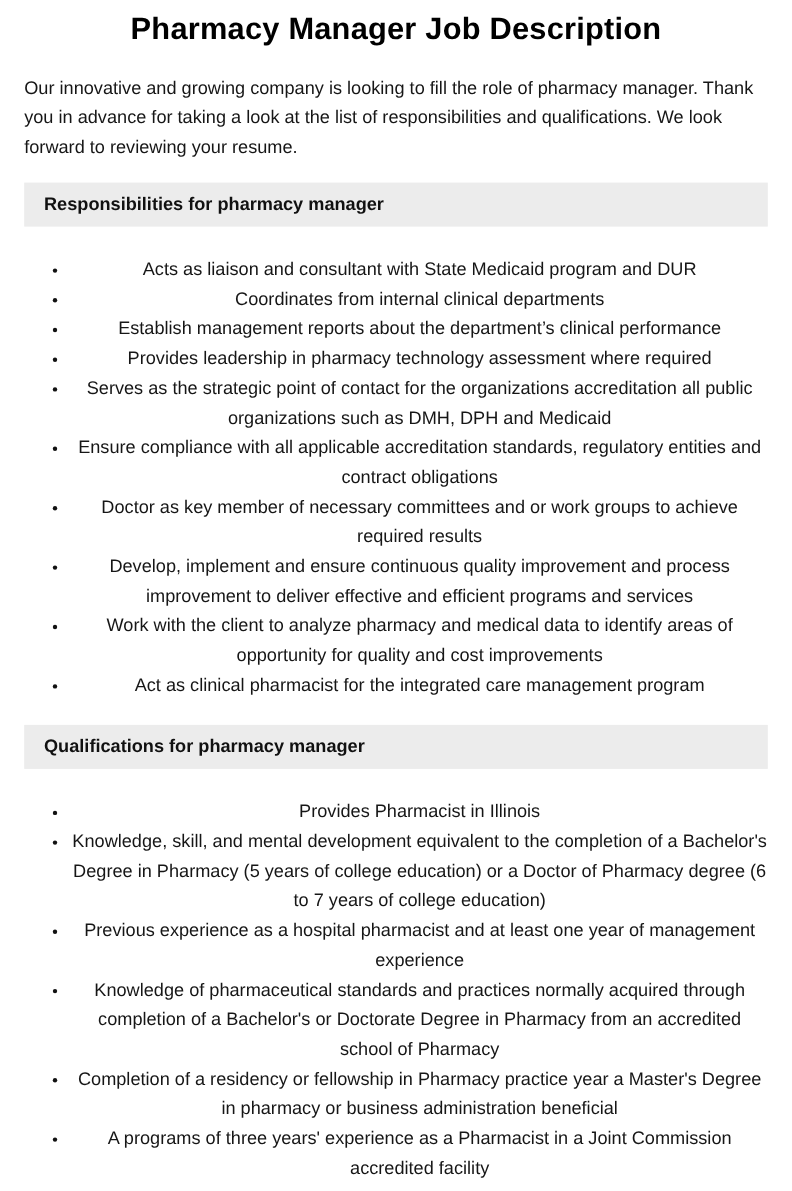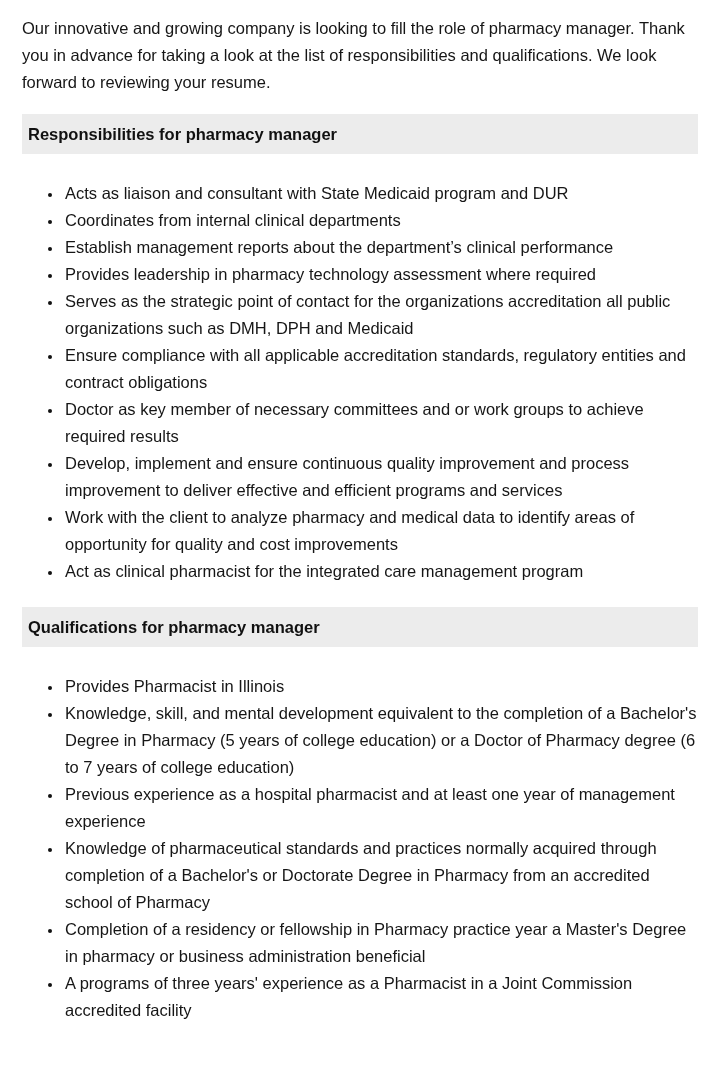--- a/index.html
+++ b/index.html
@@ -21,62 +21,64 @@
   h1.page-title {
     margin: 0;
     padding: 6px 0 0 0;
     text-align: center;
     font-size: 28px;
     font-weight: 700;
     color: #000000;
     letter-spacing: 0.2px;
   }
   p.intro {
-    margin: 11px 0 0 0;
+    margin: 25px 0 0 0;
     font-size: 16.5px;
     line-height: 27px;
     color: #161616;
   }
   .section-bar {
     margin-top: 18px;
     background: #ececec;
     height: 40px;
     display: flex;
     align-items: center;
-    padding: 0 6px;
+    padding: 0 18px;
   }
   .section-bar .section-heading {
     font-size: 16.5px;
     font-weight: 700;
     color: #111111;
   }
   ul.items {
     list-style: disc;
     margin: 0;
     padding: 26px 0 0 41px;
+    text-align: center;
   }
   ul.items li {
     font-size: 16.5px;
     line-height: 27px;
     color: #161616;
     padding-left: 2px;
   }
   ul.items li::marker {
     color: #111111;
     font-size: 14px;
   }
   section.block { margin: 0; }
   section.block + section.block { margin-top: 18px; }
   ul.items { margin-bottom: 22px; }
 </style>
 </head>
 <body>
 
 <main class="doc">
 
+  <h1 class="page-title">Pharmacy Manager Job Description</h1>
 
   <p class="intro">Our innovative and growing company is looking to fill the role of pharmacy manager. Thank you in advance for taking a look at the list of responsibilities and qualifications. We look forward to reviewing your resume.</p>
 
   <section class="block">
     <div class="section-bar">
       <span class="section-heading">Responsibilities for pharmacy manager</span>
     </div>
     <ul class="items">
       <li>Acts as liaison and consultant with State Medicaid program and DUR</li>
       <li>Coordinates from internal clinical departments</li>

